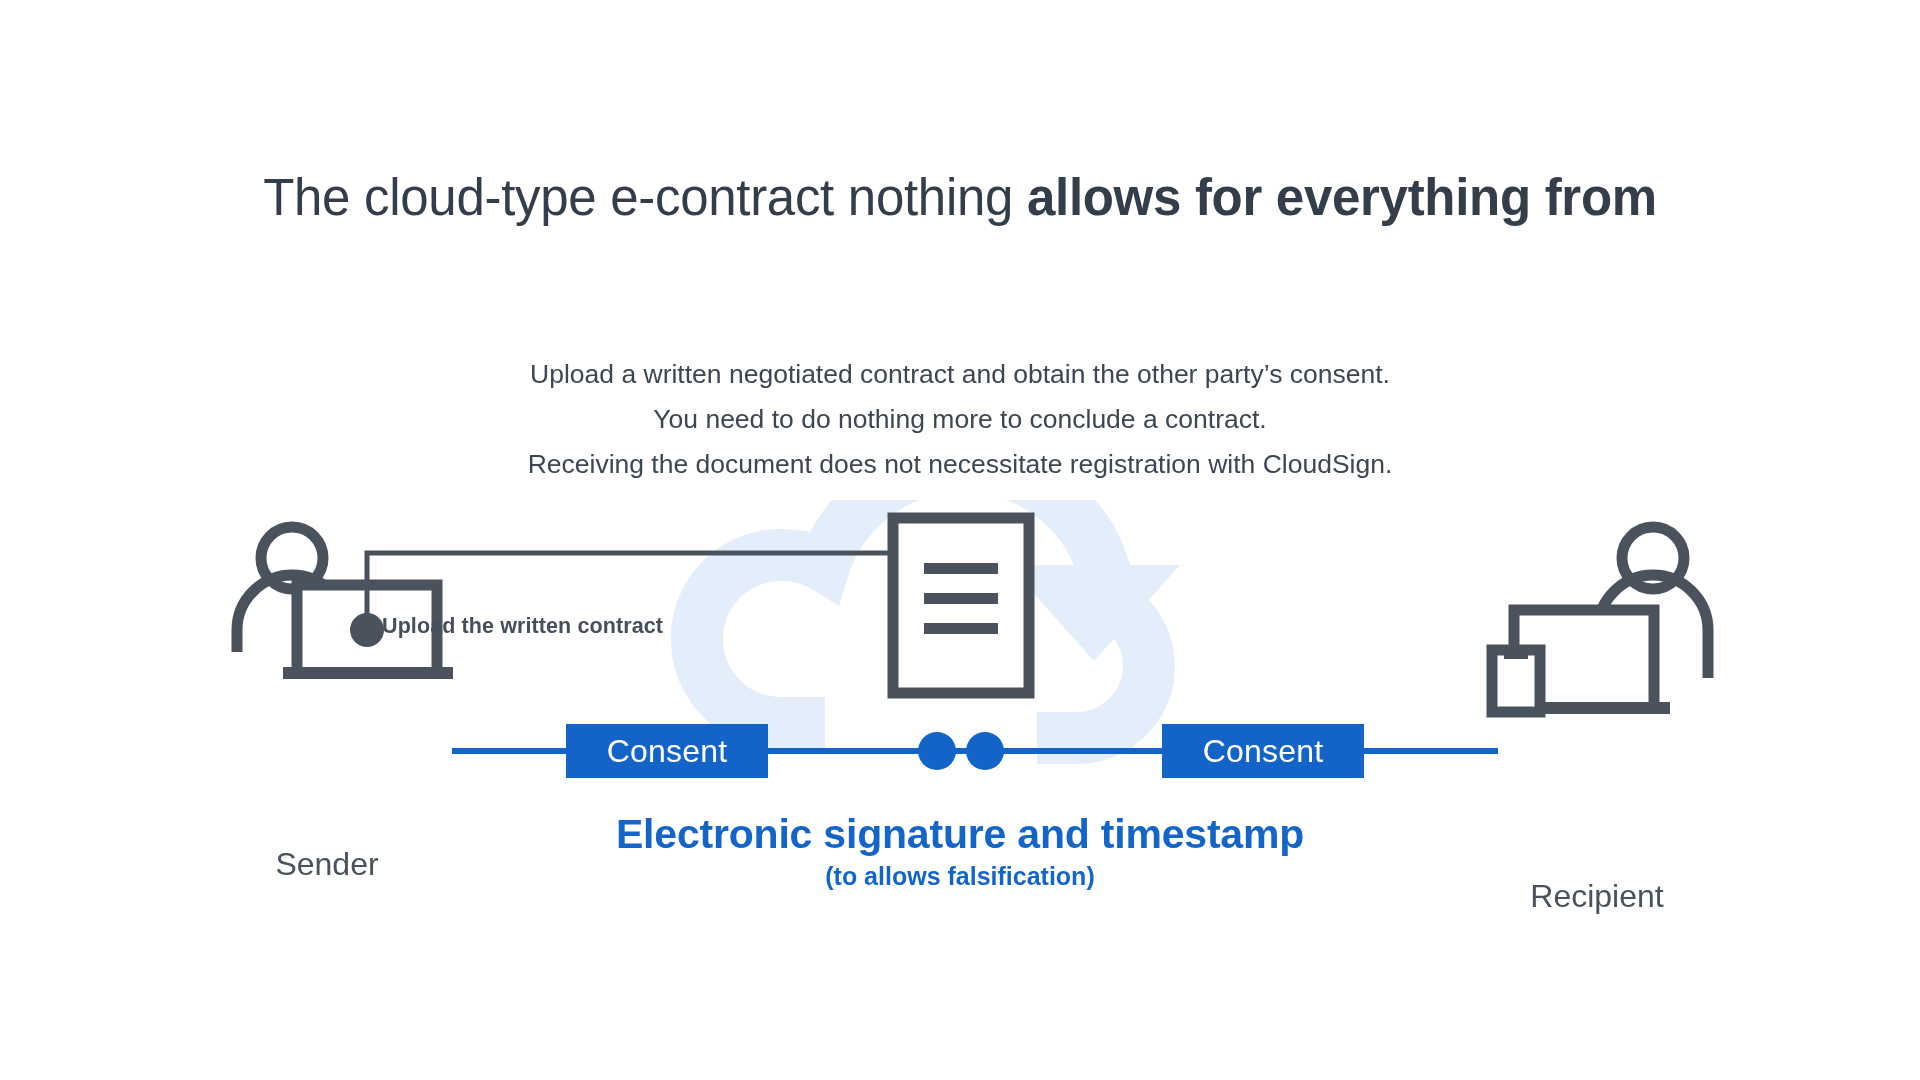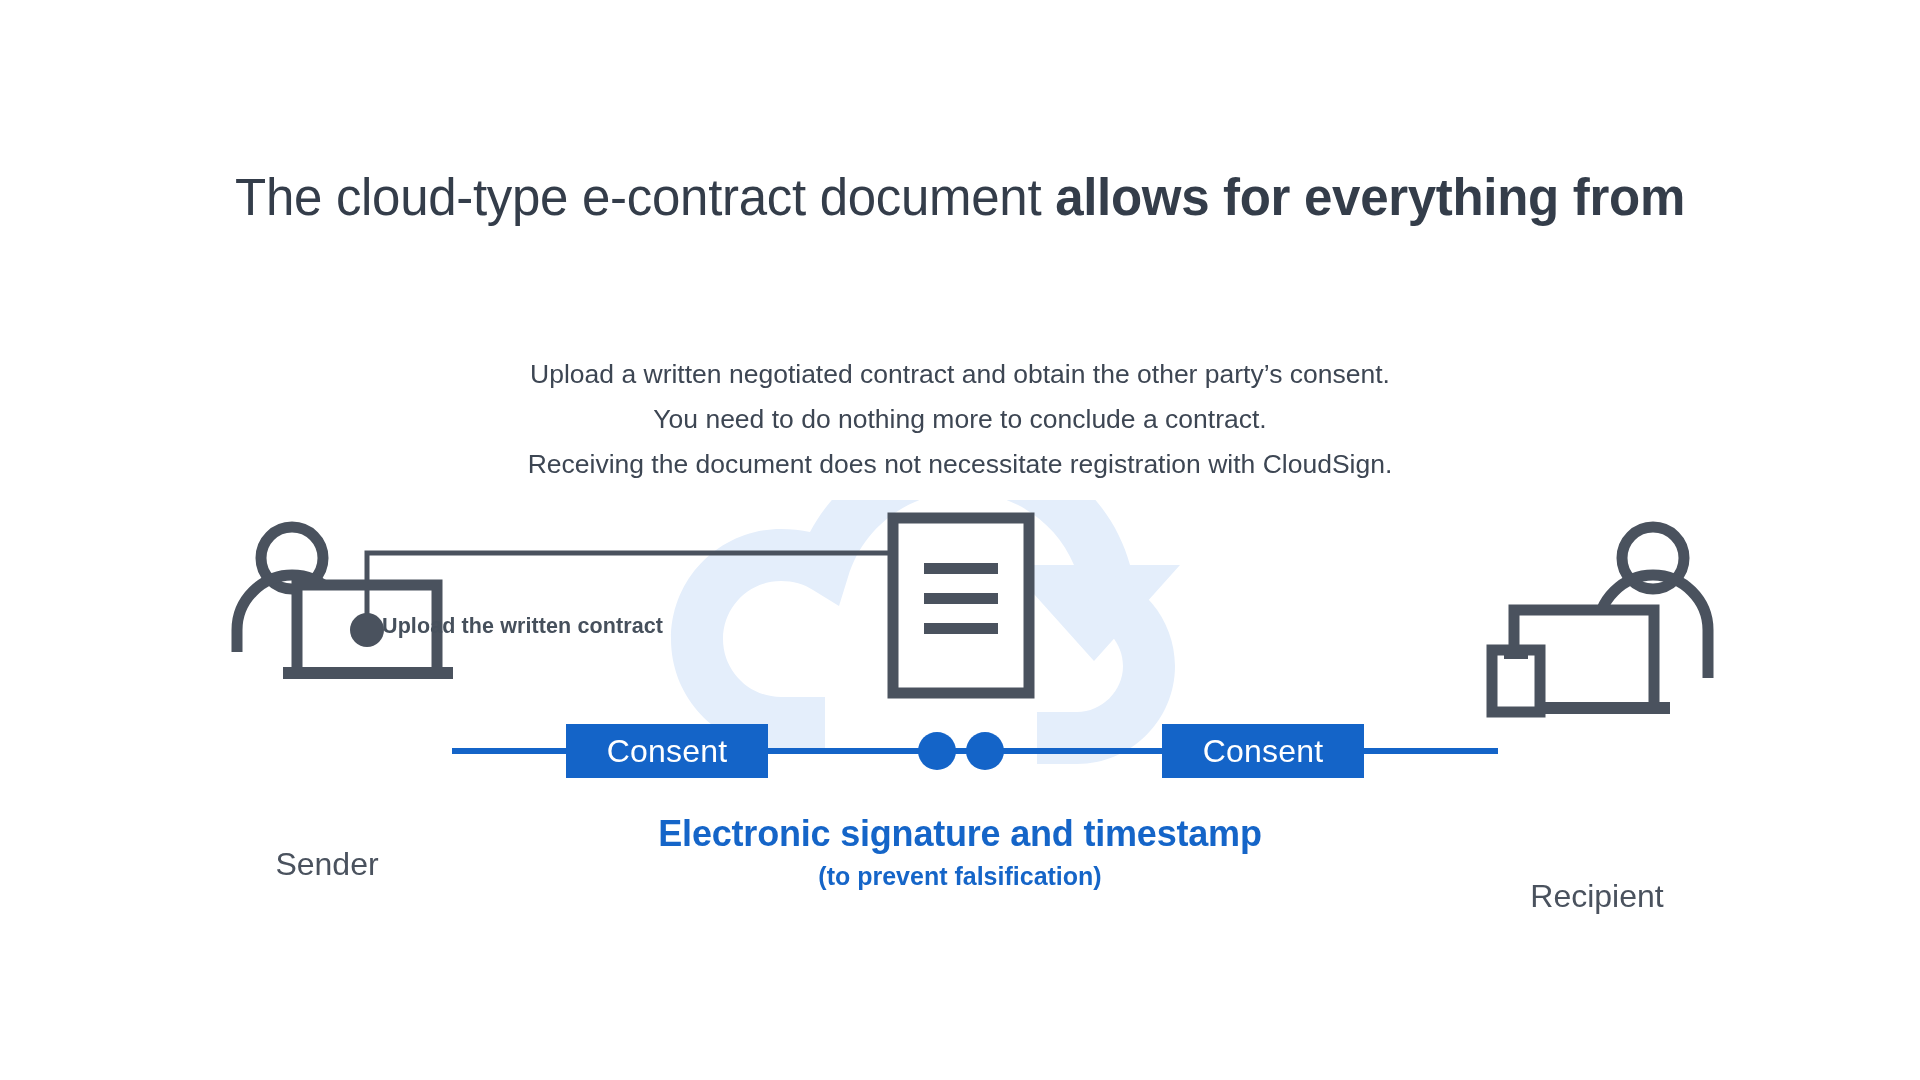--- a/index.html
+++ b/index.html
@@ -107,37 +107,37 @@
     left: 0;
     top: 312px;
     width: 1920px;
     text-align: center;
     color: #1565c8;
     font-weight: 700;
     pointer-events: none;
   }
   .sig-caption .sig-main {
     display: block;
-    font-size: 36px;
+    font-size: 41px;
     line-height: 44px;
     letter-spacing: -0.2px;
   }
   .sig-caption .sig-sub {
     display: block;
     font-size: 25px;
     line-height: 40px;
   }
 </style>
 </head>
 <body>
 
 <div class="page">
 
   <h1 class="headline">
-    <span class="hl-line"><span>The cloud-type e-contract document </span><span class="bold">allows for everything from</span></span>
+    <span class="hl-line"><span>The cloud-type e-contract nothing </span><span class="bold">allows for everything from</span></span>
   </h1>
 
   <p class="subtitle">
     <span>Upload a written negotiated contract and obtain the other party’s consent.</span>
     <span>You need to do nothing more to conclude a contract.</span>
     <span>Receiving the document does not necessitate registration with CloudSign.</span>
   </p>
 
   <div class="diagram">
 
@@ -216,21 +216,21 @@
     <div class="consent-box consent-left">
       <span>Consent</span>
     </div>
 
     <div class="consent-box consent-right">
       <span>Consent</span>
     </div>
 
     <div class="sig-caption">
       <span class="sig-main">Electronic signature and timestamp</span>
-      <span class="sig-sub">(to prevent falsification)</span>
+      <span class="sig-sub">(to allows falsification)</span>
     </div>
 
     <div class="label-sender">Sender</div>
 
     <div class="label-recipient">Recipient</div>
 
   </div>
 </div>
 
 </body></html>

